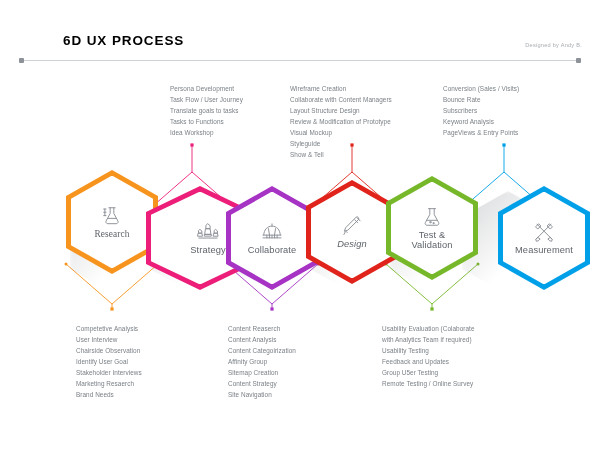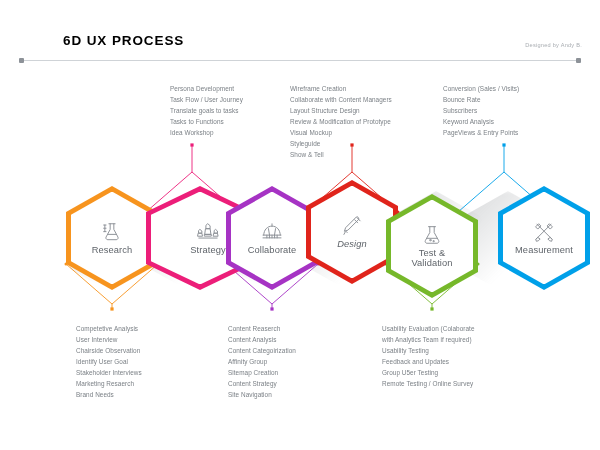--- a/index.html
+++ b/index.html
@@ -129,21 +129,21 @@
     </svg>
 
   <div class="header-title">6D UX PROCESS</div>
   <div class="header-credit">Designed by Andy B.</div>
   <div class="header-rule"></div>
   <div class="rule-cap left"></div>
   <div class="rule-cap right"></div>
 
   <div id="hexlayer">
       <div class="hexshadow" style="left: 70px; top: 191px; z-index: 2;"></div>
-      <div class="hex" style="left: 66px; top: 186px; z-index: 10;">
+      <div class="hex" style="left: 66px; top: 170px; z-index: 10; font-family: Liberation Serif, serif;">
         <div class="ring" style="background: rgb(247, 148, 30);">
           <div class="ring-inner"></div>
         </div>
         <div class="content">
           <span class="ico">
             <svg width="22" height="22" viewBox="0 0 24 24" fill="none" stroke="#8b9096" stroke-width="1.05" stroke-linecap="round" stroke-linejoin="round">
       <path d="M10 3v6.2L5.6 17.4A2 2 0 0 0 7.4 20.4h9.2a2 2 0 0 0 1.8-3L14 9.2V3"></path>
       <path d="M8.6 3h6.8"></path>
               <path d="M7.4 14.6h9.2"></path>
       <path d="M4.2 4.4v7.2"></path>
@@ -212,21 +212,21 @@
       <path d="M19.3 4.8L7.6 16.5l-3.9 1.3 1.3-3.9L16.7 2.2a1.2 1.2 0 0 1 1.7 0z"></path>
       <path d="M14.9 5.2l3.3 3.3"></path>
       <path d="M4.9 17.3l1.9 1.9"></path>
       <path d="M3.2 21.2l1.4-2.6"></path>
     </svg>
           </span>
           <div class="label">Design</div>
         </div>
       </div>
       <div class="hexshadow" style="left: 390px; top: 191px; z-index: 6;"></div>
-      <div class="hex" style="left: 386px; top: 194px; z-index: 14;">
+      <div class="hex" style="left: 386px; top: 176px; z-index: 14;">
         <div class="ring" style="background: rgb(118, 184, 42);">
           <div class="ring-inner"></div>
         </div>
         <div class="content">
           <span class="ico">
             <svg width="22" height="22" viewBox="0 0 24 24" fill="none" stroke="#8b9096" stroke-width="1.05" stroke-linecap="round" stroke-linejoin="round">
       <path d="M9.6 2.9v6.4L4.8 18a2 2 0 0 0 1.8 3h10.8a2 2 0 0 0 1.8-3l-4.8-8.7V2.9"></path>
       <path d="M8.2 2.9h7.6"></path>
       <path d="M6.6 15.6h10.8"></path>
       <circle cx="10.2" cy="17.6" r=".85"></circle>

